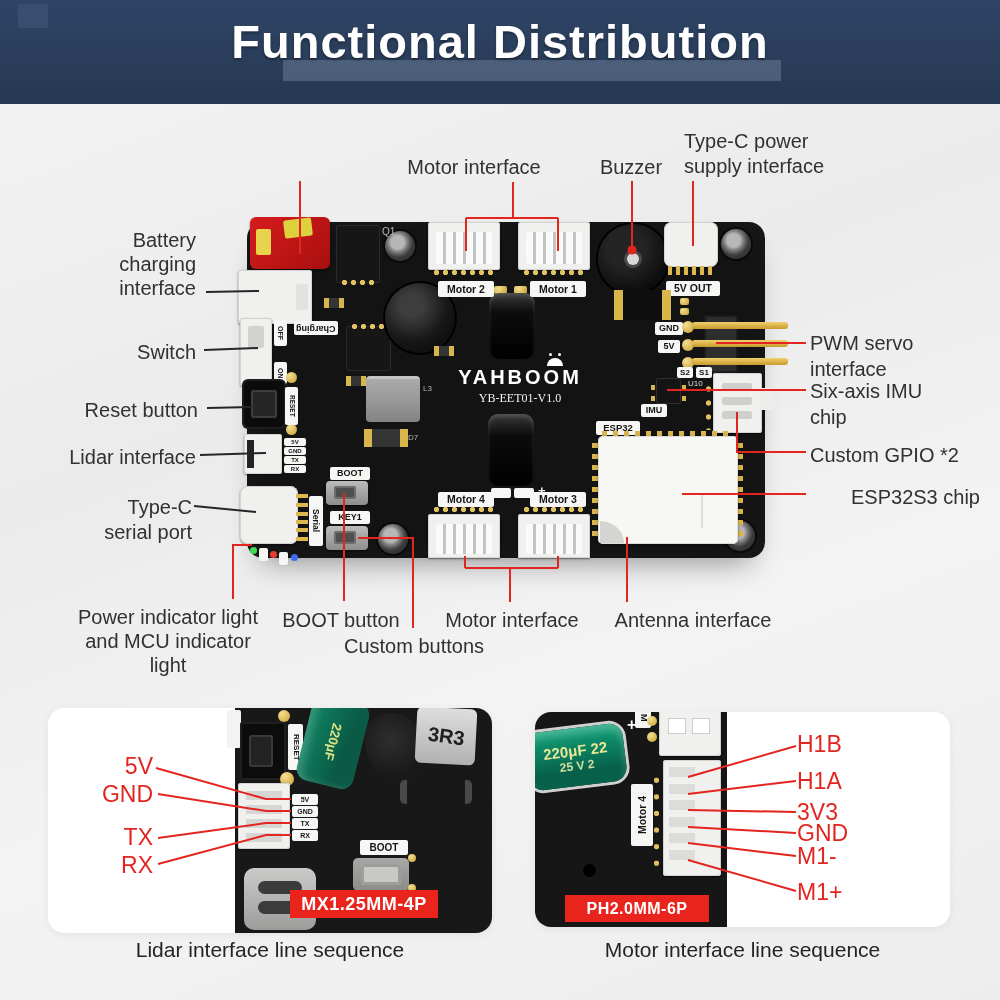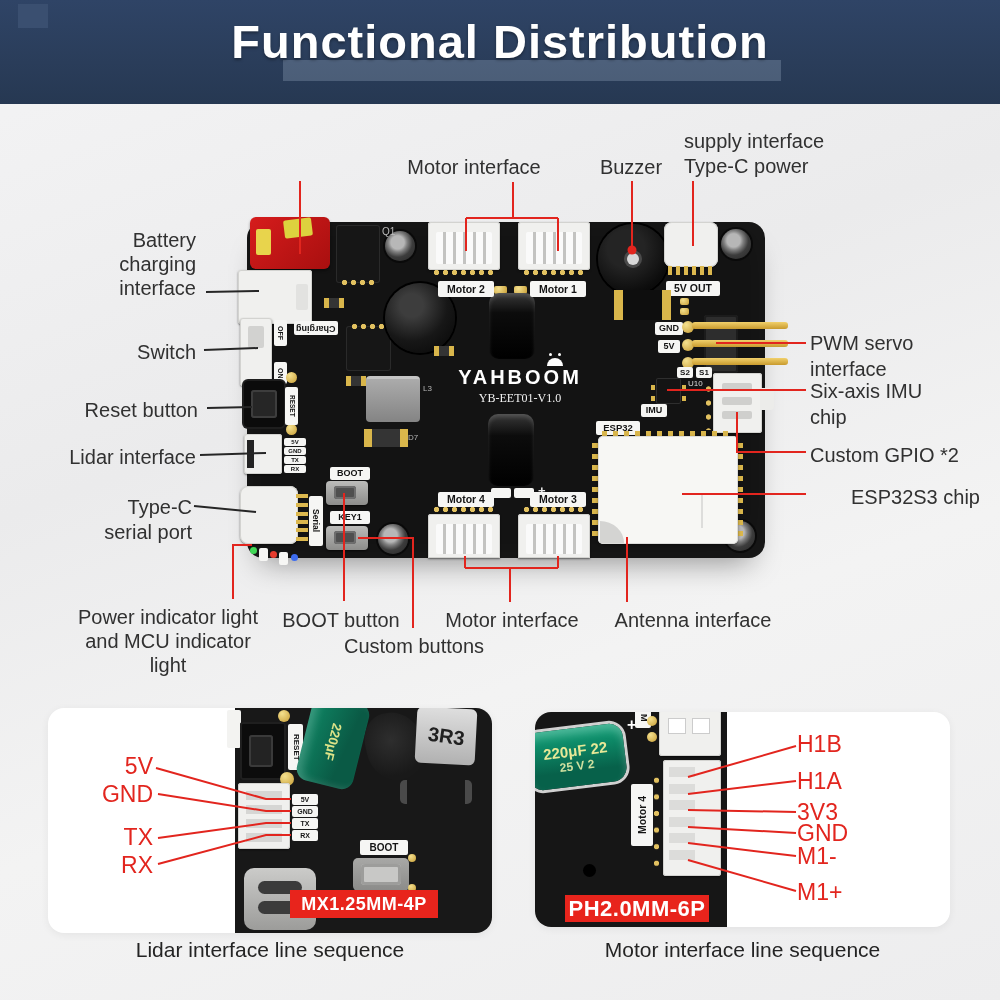--- a/index.html
+++ b/index.html
@@ -281,21 +281,21 @@
     <div class="dots" style="left:116px;top:60px;width:11px;height:98px;background-repeat:repeat-y;background-size:11px 16.6px;background-position:center top;"></div>
     <div class="conn" style="left:128px;top:48px;width:58px;height:116px;">
       <div class="abs" style="left:6px;top:7px;width:26px;height:10px;background:#dcdcda;"></div>
       <div class="abs" style="left:6px;top:24px;width:26px;height:10px;background:#dcdcda;"></div>
       <div class="abs" style="left:6px;top:40px;width:26px;height:10px;background:#dcdcda;"></div>
       <div class="abs" style="left:6px;top:57px;width:26px;height:10px;background:#dcdcda;"></div>
       <div class="abs" style="left:6px;top:73px;width:26px;height:10px;background:#dcdcda;"></div>
       <div class="abs" style="left:6px;top:90px;width:26px;height:10px;background:#dcdcda;"></div>
     </div>
     <div class="abs" style="left:48px;top:152px;width:13px;height:13px;border-radius:50%;background:#000;"></div>
-    <div class="badge" style="left:30px;top:183px;width:144px;height:27px;font-size:22px;">PH2.0MM-6P</div>
+    <div class="badge" style="left:30px;top:183px;width:144px;height:27px;font-size:16px;">PH2.0MM-6P</div>
     <div class="redlbl" style="left:262px;top:19px;width:130px;">H1B</div>
     <div class="redlbl" style="left:262px;top:56px;width:130px;">H1A</div>
     <div class="redlbl" style="left:262px;top:87px;width:130px;">3V3</div>
     <div class="redlbl" style="left:262px;top:108px;width:130px;">GND</div>
     <div class="redlbl" style="left:262px;top:131px;width:130px;">M1-</div>
     <div class="redlbl" style="left:262px;top:167px;width:130px;">M1+</div>
   </div>
   <div class="cap" style="left:535px;top:938px;width:415px;">Motor interface line sequence</div>
 
   <svg class="leads" width="1000" height="1000" viewBox="0 0 1000 1000">
@@ -330,22 +330,22 @@
       <path d="M204,350 L258,348"></path>
       <path d="M207,408 L252,407"></path>
       <path d="M200,455 L266,453"></path>
       <path d="M194,506 L256,512"></path>
     </g>
   </svg>
 
   <div class="cl center" style="left:389px;top:155px;width:170px;">Motor interface</div>
   <div class="cl center" style="left:576px;top:155px;width:110px;">Buzzer</div>
   <div class="cl" style="left:684px;top:129px;width:185px;">
+    <div>Type-C power</div>
     <div>supply interface</div>
-    <div>Type-C power</div>
   </div>
   <div class="cl right" style="left:58px;top:228px;width:138px;line-height:24px;">
     <div>Battery</div>
     <div>charging</div>
     <div>interface</div>
   </div>
   <div class="cl right" style="left:96px;top:340px;width:100px;text-align:right;">Switch</div>
   <div class="cl right" style="left:56px;top:398px;width:142px;">Reset button</div>
   <div class="cl right" style="left:44px;top:445px;width:152px;">Lidar interface</div>
   <div class="cl center" style="left:64px;top:605px;width:208px;line-height:24px;">

